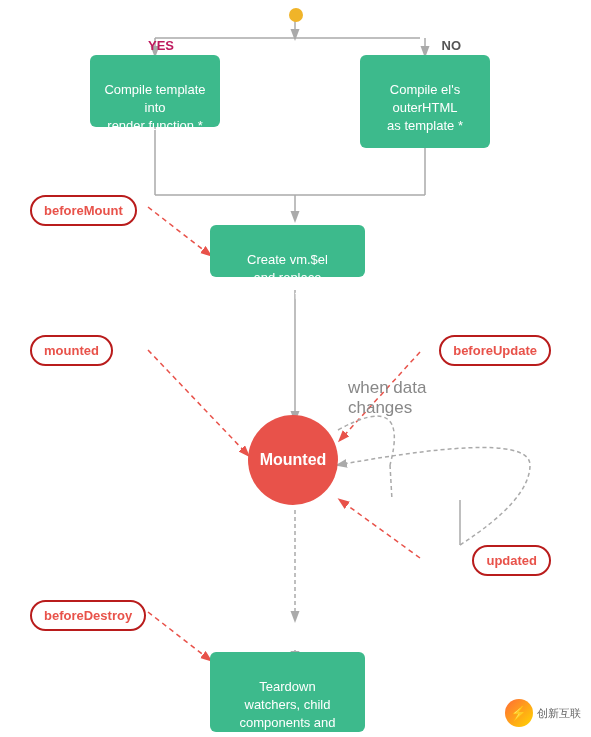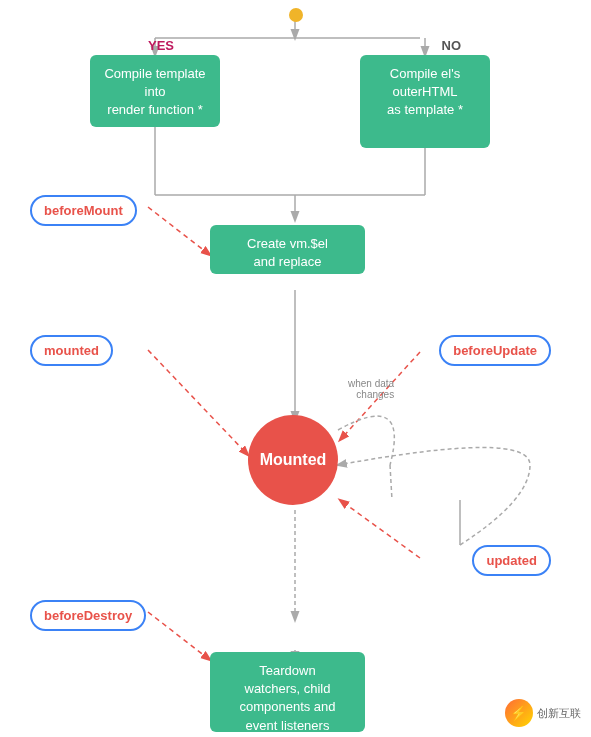--- a/index.html
+++ b/index.html
@@ -63,29 +63,29 @@
     }
 
     
     .green-box {
       background: #3dba8c;
       color: #fff;
       border-radius: 6px;
       text-align: center;
       font-size: 13px;
       line-height: 1.4;
-      padding: 10px 8px;
+      padding: 26px 8px;
       position: absolute;
     }
 
     
     .hook-box {
       background: #fff;
       color: #e8524a;
-      border: 2px solid #3b82f6;
+      border: 2px solid #b91c1c;
       border-radius: 20px;
       text-align: center;
       font-size: 13px;
       font-weight: bold;
       padding: 6px 12px;
       position: absolute;
       white-space: nowrap;
     }
 
     
@@ -100,23 +100,23 @@
       justify-content: center;
       font-size: 16px;
       font-weight: bold;
       position: absolute;
       text-align: center;
     }
 
     
     .flow-label {
       position: absolute;
-      font-size: 10px;
+      font-size: 17px;
       color: #888;
-      text-align: right;
+      text-align: left;
     }
 
     
     .watermark {
       position: absolute;
       bottom: 10px;
       right: 10px;
       display: flex;
       align-items: center;
       gap: 4px;

